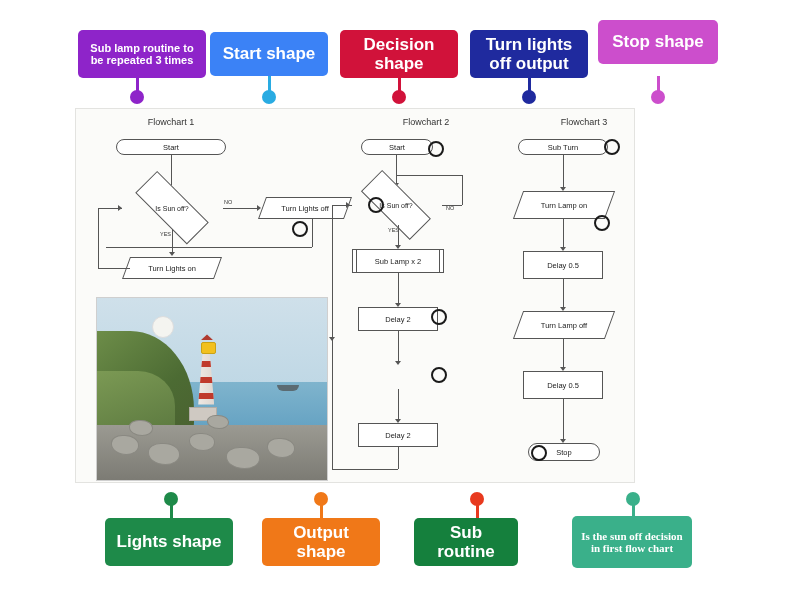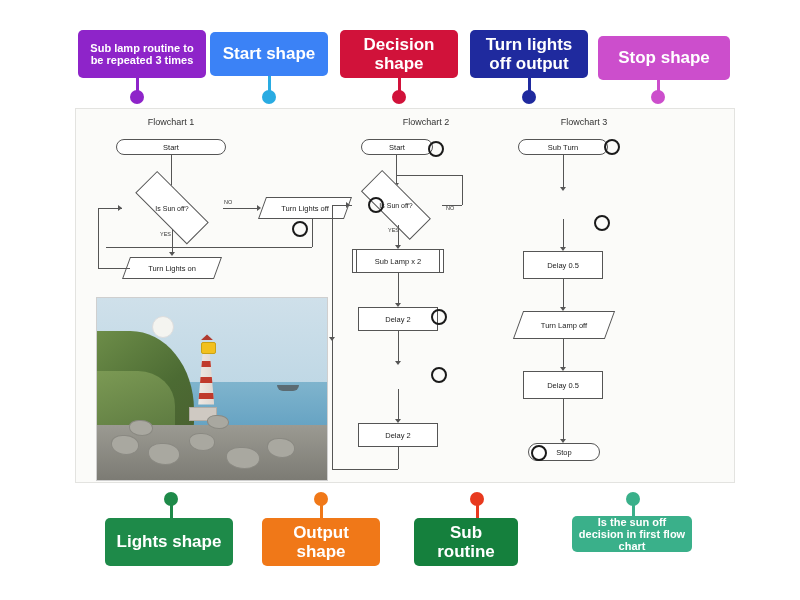--- a/index.html
+++ b/index.html
@@ -40,21 +40,21 @@
     width: 14px;
     height: 14px;
     border-radius: 50%;
   }
 
   
   .canvas {
     position: absolute;
     left: 75px;
     top: 108px;
-    width: 660px;
+    width: 560px;
     height: 375px;
     background: #fbfbf9;
     border: 1px solid #e3e3e0;
     box-sizing: border-box;
   }
 
   .col-title {
     position: absolute;
     font-size: 9px;
     color: #333;
@@ -222,21 +222,21 @@
   <div class="connector" style="left:398px; top:78px; height:16px; background:#d1123a;"></div>
   <div class="dot" style="left:392px; top:90px; background:#d1123a;"></div>
   <div class="label" style="left:340px; top:30px; width:118px; height:48px; background:#d1123a; font-size:17px;">Decision shape</div>
 
   <div class="connector" style="left:528px; top:78px; height:16px; background:#1f2a9e;"></div>
   <div class="dot" style="left:522px; top:90px; background:#1f2a9e;"></div>
   <div class="label" style="left:470px; top:30px; width:118px; height:48px; background:#1f2a9e; font-size:17px;">Turn lights off output</div>
 
   <div class="connector" style="left:657px; top:76px; height:18px; background:#cc4ecc;"></div>
   <div class="dot" style="left:651px; top:90px; background:#cc4ecc;"></div>
-  <div class="label" style="left:598px; top:36px; width:132px; height:44px; background:#cc4ecc; font-size:17px;">Stop shape</div>
+  <div class="label" style="left:598px; top:20px; width:120px; height:44px; background:#cc4ecc; font-size:17px;">Stop shape</div>
 
   <div class="canvas">
 
     <div class="col-title" style="left:35px; top:8px;">Flowchart 1</div>
     <div class="col-title" style="left:290px; top:8px;">Flowchart 2</div>
     <div class="col-title" style="left:448px; top:8px;">Flowchart 3</div>
 
     <div class="node term" style="left:40px; top:30px; width:110px; height:16px;">Start</div>
     <div class="ln lnv" style="left:95px; top:46px; height:34px;"></div>
     <div class="arrow" style="left:92px; top:78px;"></div>
@@ -313,20 +313,24 @@
     <div class="ln lnv" style="left:256px; top:96px; height:264px;"></div>
     <div class="ln lnh" style="left:256px; top:96px; width:20px;"></div>
     <div class="arrow-r" style="left:270px; top:93px;"></div>
     <div class="arrow" style="left:253px; top:228px;"></div>
 
     <div class="node term" style="left:442px; top:30px; width:90px; height:16px;">Sub Turn</div>
     <div class="marker" style="left:528px; top:30px;"></div>
     <div class="ln lnv" style="left:487px; top:46px; height:34px;"></div>
     <div class="arrow" style="left:484px; top:78px;"></div>
 
+    <div class="para" style="left:442px; top:82px; width:92px; height:28px;">
+      <div class="skew"></div>
+        <span>Turn Lamp on</span>
+    </div>
     <div class="marker" style="left:518px; top:106px;"></div>
     <div class="ln lnv" style="left:487px; top:110px; height:30px;"></div>
     <div class="arrow" style="left:484px; top:138px;"></div>
 
     <div class="node rect" style="left:447px; top:142px; width:80px; height:28px;">Delay 0.5</div>
     <div class="ln lnv" style="left:487px; top:170px; height:30px;"></div>
     <div class="arrow" style="left:484px; top:198px;"></div>
 
     <div class="para" style="left:442px; top:202px; width:92px; height:28px;">
       <div class="skew"></div>
@@ -376,15 +380,15 @@
   <div class="dot" style="left:314px; top:492px; background:#f07818;"></div>
   <div class="connector" style="left:320px; top:500px; height:20px; background:#f07818;"></div>
   <div class="label" style="left:262px; top:518px; width:118px; height:48px; background:#f07818; font-size:17px;">Output shape</div>
 
   <div class="dot" style="left:470px; top:492px; background:#e8391e;"></div>
   <div class="connector" style="left:476px; top:500px; height:20px; background:#e8391e;"></div>
   <div class="label" style="left:414px; top:518px; width:104px; height:48px; background:#15803d; font-size:17px;">Sub routine</div>
 
   <div class="dot" style="left:626px; top:492px; background:#3ab08a;"></div>
   <div class="connector" style="left:632px; top:500px; height:18px; background:#3ab08a;"></div>
-  <div class="label" style="left:572px; top:516px; width:120px; height:36px; background:#3ab08a; font-size:11px;">Is the sun off decision in first flow chart</div>
+  <div class="label" style="left:572px; top:516px; width:120px; height:52px; background:#3ab08a; font-size:11px;font-family:Liberation Serif, serif;">Is the sun off decision in first flow chart</div>
 
 </div>
 
 </body></html>

